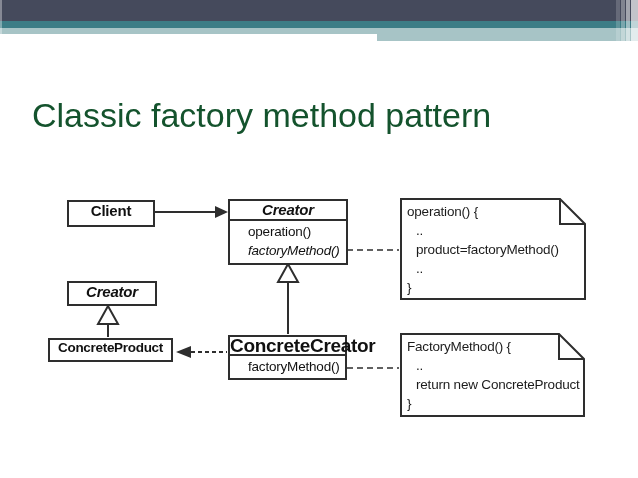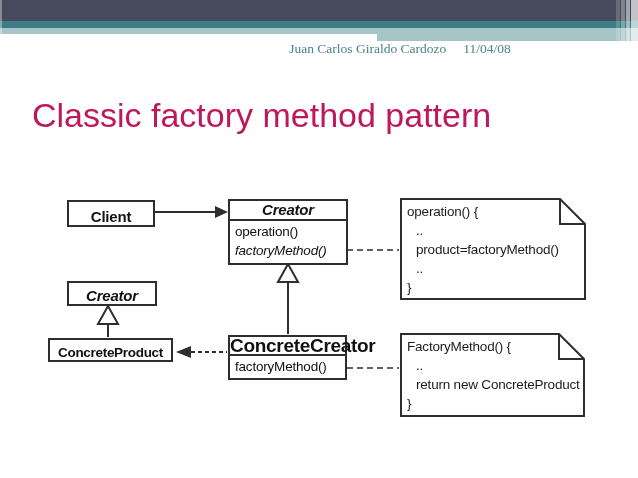--- a/index.html
+++ b/index.html
@@ -22,37 +22,37 @@
   .header-text {
     position:absolute; left:240px; top:41px; width:320px;
     text-align:center; color:#4e8388;
     font-family:"Liberation Serif", serif; font-size:13.5px; line-height:15px;
   }
   .header-text .date { margin-left:17px; }
   
   .title {
     position:absolute; left:32px; top:96px; margin:0;
     font-size:34px; font-weight:normal; letter-spacing:0px;
-    color:#be185d; white-space:nowrap;
+    color:#14532d; white-space:nowrap;
   }
   
   .connectors { position:absolute; left:0; top:0; width:638px; height:478px; pointer-events:none; }
   .ubox, .uclass {
     position:absolute; background:#ffffff; border:2px solid #2e2e2e;
     color:#111; box-sizing:border-box;
   }
-  .ubox { display:flex; align-items:flex-end; justify-content:center;
+  .ubox { display:flex; align-items:flex-start; justify-content:center;
           font-weight:bold; font-size:15px; letter-spacing:-0.2px; white-space:nowrap; }
   .italic { font-style:italic; }
   .name-sm { font-size:13.5px; letter-spacing:-0.3px; }
   .uhead { border-bottom:2px solid #2e2e2e; text-align:center; font-weight:bold;
            font-size:15px; letter-spacing:-0.2px; white-space:nowrap; }
   .creator .uhead { height:18px; line-height:18px; }
   .concretecreator .uhead { height:17px; line-height:17px; font-size:19px; letter-spacing:-0.3px; }
-  .ubody { padding:1px 5px 0 5px; font-size:13.5px; letter-spacing:-0.2px; }
+  .ubody { padding:1px 5px 0 18px; font-size:13.5px; letter-spacing:-0.2px; }
   .method { line-height:19px; white-space:nowrap; }
   .client          { left:67px;  top:200px; width:88px;  height:27px; }
   .creator         { left:228px; top:199px; width:120px; height:66px; }
   .product         { left:67px;  top:281px; width:90px;  height:25px; }
   .concreteproduct { left:48px;  top:338px; width:125px; height:24px; }
   .concretecreator { left:228px; top:335px; width:119px; height:45px; }
   
   .note { position:absolute; }
   .note1 { left:400px; top:198px; width:186px; height:109px; }
   .note2 { left:400px; top:333px; width:185px; height:84px; }
@@ -71,21 +71,20 @@
   <div class="bar-teal"></div>
   <div class="bar-light"></div>
   <div class="bar-light-ext"></div>
   <div class="stripe s0"></div>
   <div class="stripe s1"></div>
   <div class="stripe s2"></div>
   <div class="stripe s3"></div>
   <div class="stripe s4"></div>
 
   <div class="header-text">
-    <div><span>Juan Carlos Giraldo Cardozo</span><span class="date">11/04/08</span></div>
   </div>
 
   <h1 class="title">Classic factory method pattern</h1>
 
   <div>
 
     <svg class="connectors" viewBox="0 0 638 478" xmlns="http://www.w3.org/2000/svg">
 
       <line x1="155" y1="212" x2="218" y2="212" stroke="#2e2e2e" stroke-width="2"></line>
       <polygon points="228,212 215,206 215,218" fill="#2e2e2e"></polygon>

